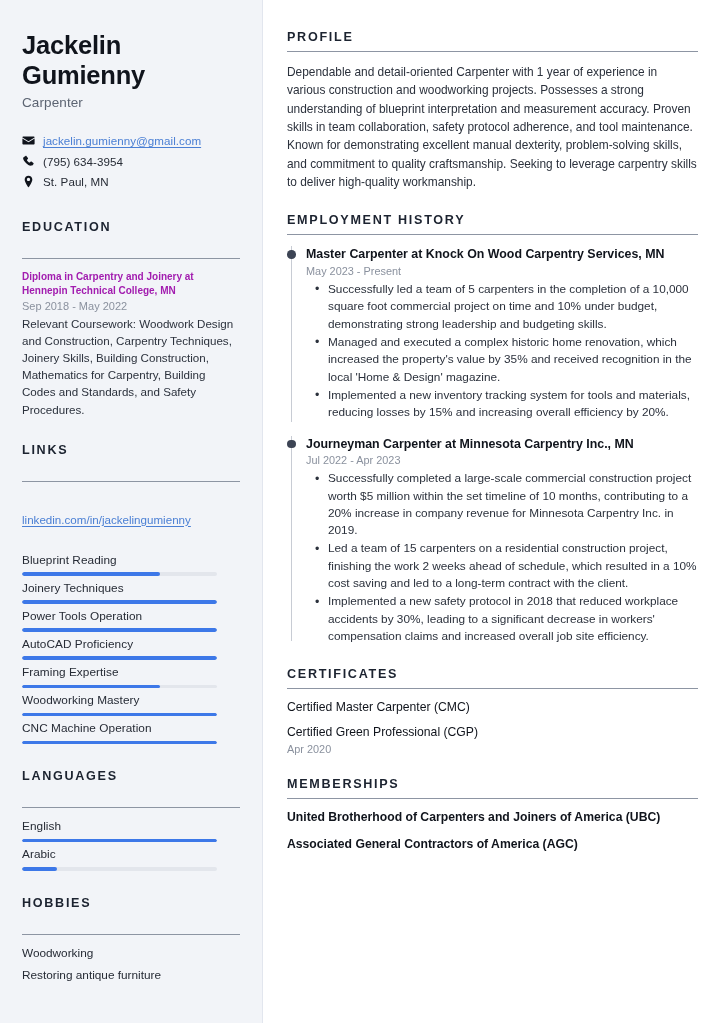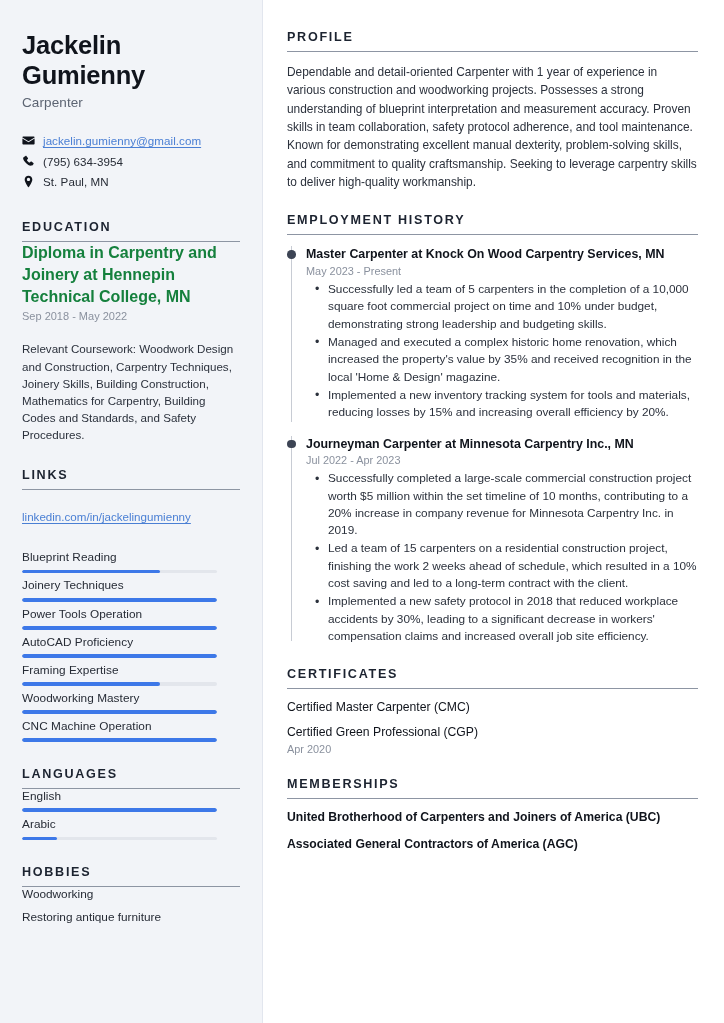--- a/index.html
+++ b/index.html
@@ -65,35 +65,36 @@
     text-underline-offset: 1.5px;
   }
 
   .side-section { margin-top: 25px; }
   .side-section.first { margin-top: 30px; }
   .side-heading {
     font-size: 12.6px;
     font-weight: bold;
     letter-spacing: 1.7px;
     color: #1c2330;
-    padding-bottom: 7px;
+    padding-bottom: 24px;
     border-bottom: 1.3px solid #8d95a3;
+    margin-bottom: 11px;
   }
 
   .edu-title {
-    font-size: 16px;
-    font-weight: bold;
-    color: #15803d;
+    font-size: 10px;
+    font-weight: bold;
+    color: #a21caf;
     line-height: 1.38;
   }
   .edu-date {
     font-size: 11px;
     color: #8a919e;
     margin-top: 2px;
-    margin-bottom: 18px;
+    margin-bottom: 3px;
   }
   .edu-desc {
     font-size: 11.6px;
     color: #2b313c;
     line-height: 1.48;
   }
 
   .link-item {
     font-size: 11.6px;
     color: #4a7fd4;

